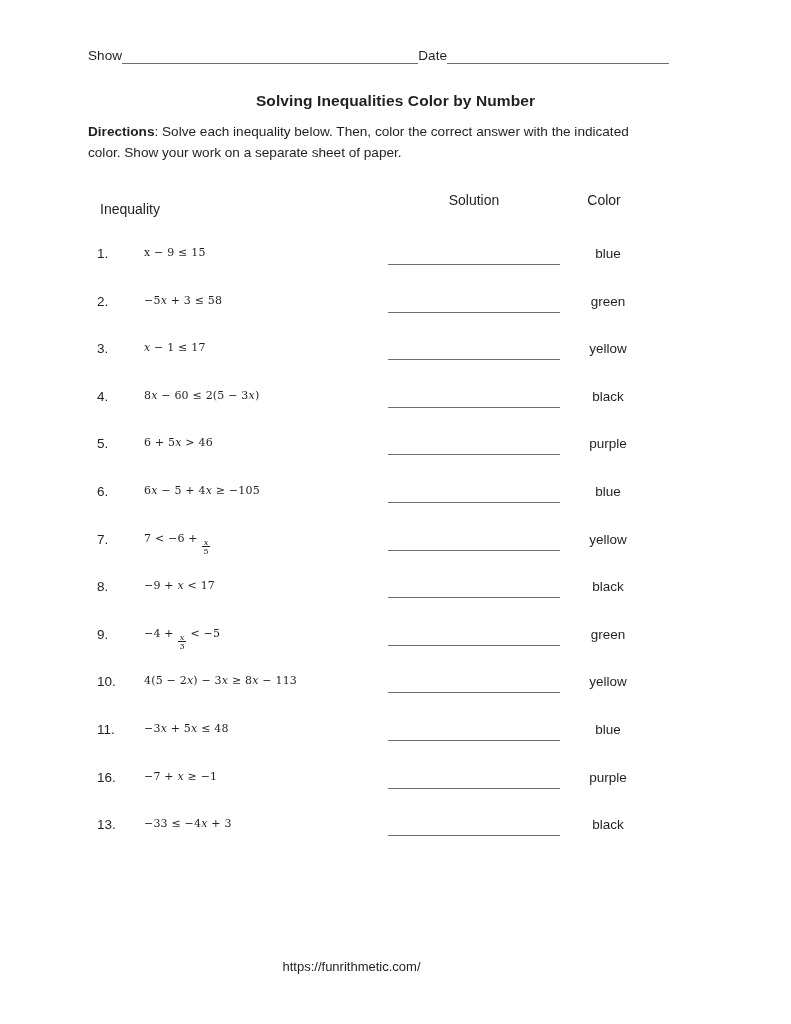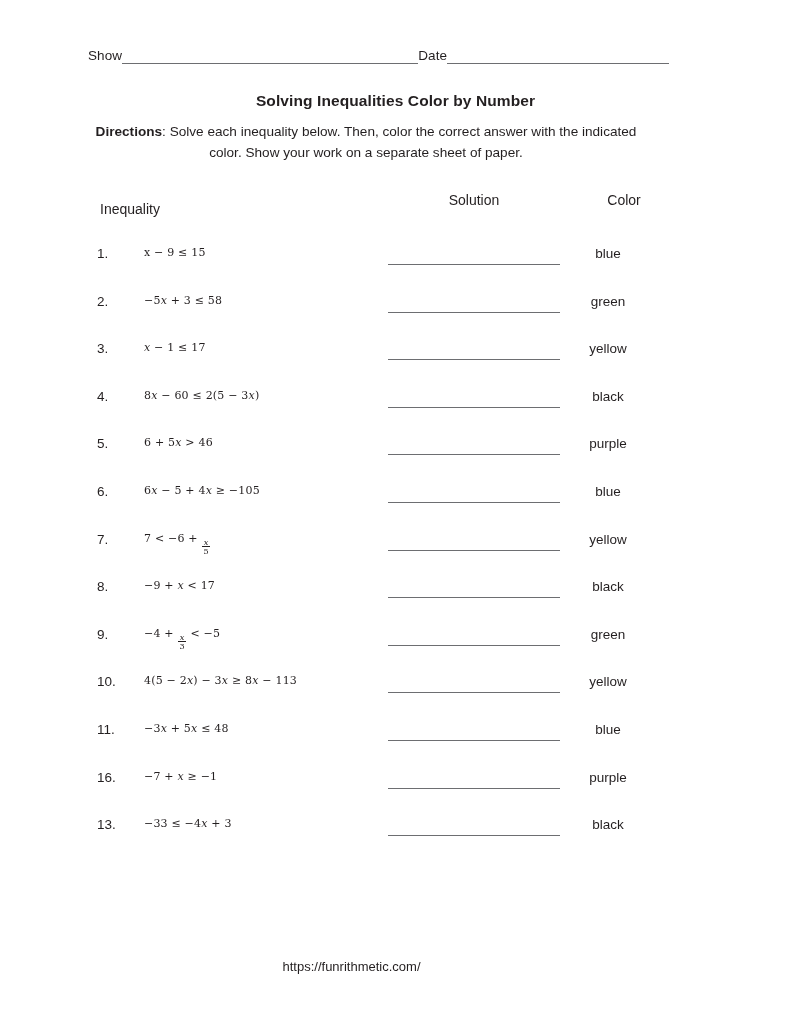--- a/index.html
+++ b/index.html
@@ -48,33 +48,32 @@
   }
 
   
   .directions {
     position: absolute;
     left: 88px;
     top: 122px;
     width: 556px;
     font-size: 13.6px;
     line-height: 20.5px;
-    text-align: center;
   }
   .directions b { font-weight: bold; }
 
   
   .hdr {
     position: absolute;
     font-size: 14px;
     white-space: nowrap;
   }
   .hdr-inequality { left: 100px; top: 201px; }
   .hdr-solution   { left: 474px; top: 192px; transform: translateX(-50%); }
-  .hdr-color      { left: 604px; top: 192px; transform: translateX(-50%); margin-left: 20px; }
+  .hdr-color      { left: 604px; top: 192px; transform: translateX(-50%); }
 
   
   .rows {
     position: absolute;
     left: 0;
     top: 246px;
     width: 791px;
   }
   .row {
     position: relative;

